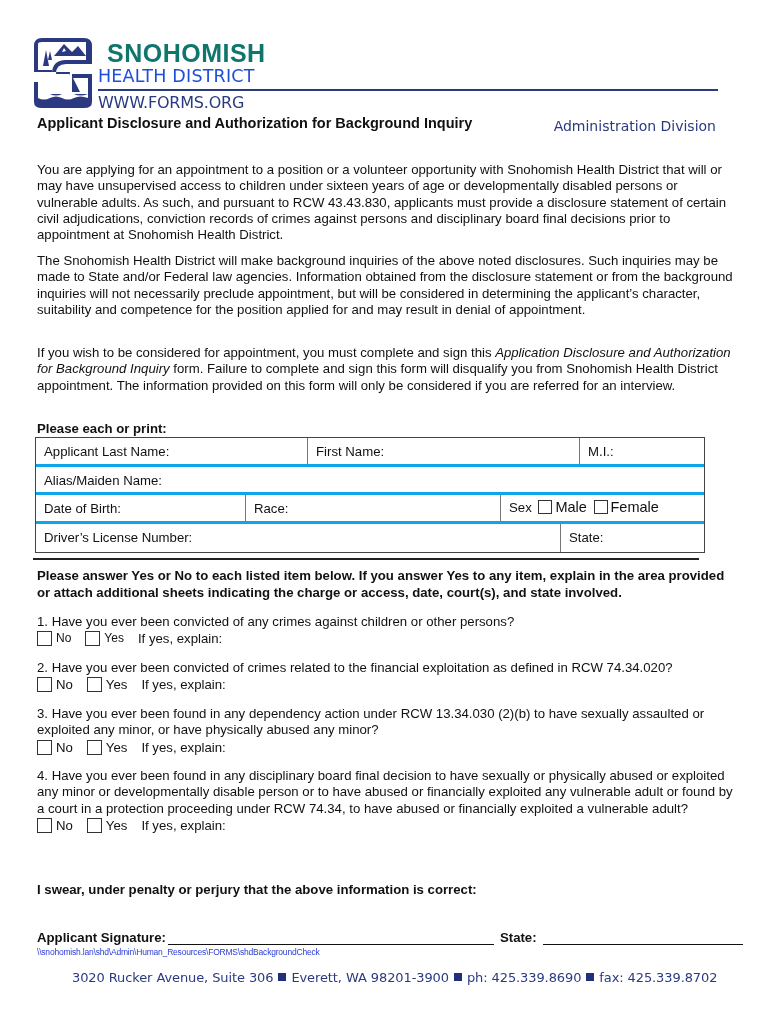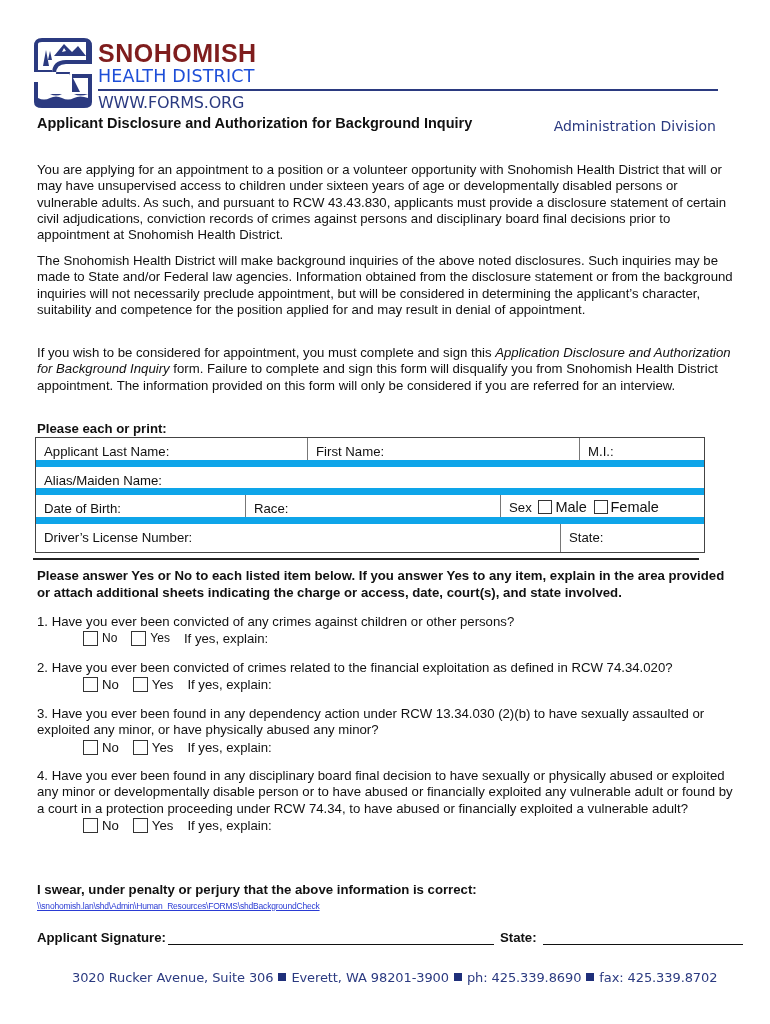--- a/index.html
+++ b/index.html
@@ -1,59 +1,59 @@
 <!DOCTYPE html>
 <html><head>
 <meta charset="utf-8">
 <style>
   * { box-sizing: border-box; margin: 0; padding: 0; }
   html, body { width: 770px; height: 1024px; background: #ffffff; overflow: hidden; }
   body { font-family: "Liberation Sans", sans-serif; color: #111; position: relative; }
 
   .header { position: absolute; left: 30px; top: 36px; width: 690px; height: 80px; }
   .logo-mark { position: absolute; left: 2px; top: 0; width: 62px; height: 74px; }
-  .org-name { position: absolute; left: 68px; top: 4px; font-family: "Liberation Sans", sans-serif; font-weight: bold; font-size: 25px; letter-spacing: 0.5px; color: #7f1d1d; line-height: 26px; }
+  .org-name { position: absolute; left: 77px; top: 4px; font-family: "Liberation Sans", sans-serif; font-weight: bold; font-size: 25px; letter-spacing: 0.5px; color: #0f766e; line-height: 26px; }
   .org-sub { position: absolute; left: 68px; top: 30px; font-family: "DejaVu Sans", sans-serif; font-size: 17.5px; letter-spacing: 0.2px; color: #1d4ed8; line-height: 20px; }
   .header-rule { position: absolute; left: 68px; top: 53px; width: 620px; height: 2px; background: #2b3a80; }
   .org-url { position: absolute; left: 68px; top: 57px; font-family: "DejaVu Sans", sans-serif; font-size: 16px; color: #2b3a80; line-height: 20px; letter-spacing: -0.2px; }
   .division { position: absolute; right: 54px; top: 118px; font-family: "DejaVu Sans", sans-serif; font-size: 14px; color: #2b3a80; }
 
   .title-block { position: absolute; left: 37px; top: 114px; }
   .confidential { font-weight: bold; font-size: 14px; line-height: 17px; }
   .doc-title { font-weight: bold; font-size: 14.5px; line-height: 18px; }
 
   .para { position: absolute; left: 37px; width: 700px; font-size: 13.2px; line-height: 16.3px; }
   .para em { font-style: italic; }
 
   .print-label { position: absolute; left: 37px; top: 421px; font-weight: bold; font-size: 13.2px; }
 
   .info-table { position: absolute; left: 35px; top: 437px; width: 670px; border: 1px solid #444; }
-  .row { display: flex; height: 28.5px; border-bottom: 7px solid #0ea5e9; }
+  .row { display: flex; height: 28.5px; border-bottom: 3px solid #0ea5e9; }
   .row:last-child { border-bottom: none; }
   .cell { font-size: 13.2px; padding: 6px 0 0 8px; border-right: 1px solid #777; white-space: nowrap; }
   .cell:last-child { border-right: none; }
   .cb { display: inline-block; width: 14px; height: 14px; border: 1px solid #333; vertical-align: -2px; margin: 0 3px; background: #fff; }
   .sex-label { font-size: 13.2px; }
   .sex-opt { font-size: 14.5px; }
 
   .thick-rule { position: absolute; left: 33px; top: 558px; width: 666px; height: 2px; background: #222; }
 
   .instructions { position: absolute; left: 37px; top: 568px; width: 700px; font-weight: bold; font-size: 13.2px; line-height: 16.5px; }
 
   .question { position: absolute; left: 37px; width: 700px; font-size: 13.2px; line-height: 16.3px; }
-  .answer-row { font-size: 13.2px; line-height: 17px; display: flex; align-items: center; margin-left: 46px; }
+  .answer-row { font-size: 13.2px; line-height: 17px; display: flex; align-items: center; }
   .answer-row .cb { margin: 0 4px 0 0; width: 15px; height: 15px; }
   .opt { margin-right: 14px; }
   .opt-small { font-size: 12px; }
 
   .swear { position: absolute; left: 37px; top: 882px; font-weight: bold; font-size: 13.2px; }
   .sig-row { position: absolute; left: 37px; top: 930px; font-weight: bold; font-size: 13.2px; display: flex; align-items: flex-end; }
   .sig-line { display: inline-block; width: 326px; border-bottom: 1px solid #111; height: 14px; margin: 0 6px 0 2px; }
   .date-line { display: inline-block; width: 200px; border-bottom: 1px solid #111; height: 14px; margin-left: 6px; }
-  .filepath { position: absolute; left: 37px; top: 901px; font-size: 8.5px; color: #2a3bd4; text-decoration: underline; letter-spacing: -0.2px; }
+  .filepath { position: absolute; left: 37px; top: 947px; font-size: 8.5px; color: #2a3bd4; letter-spacing: -0.2px; }
 
   .footer { position: absolute; left: 72px; top: 970px; font-family: "DejaVu Sans", sans-serif; font-size: 13px; color: #2b3a80; white-space: nowrap; letter-spacing: -0.1px; }
   .sq { display: inline-block; width: 8px; height: 8px; background: #1f2f7a; margin: 0 5px; vertical-align: 1px; }
 </style>
 </head>
 <body>
 
 <div class="header">
   <svg class="logo-mark" viewBox="0 0 62 74">
     <path d="M10 2 H52 Q60 2 60 10 V28 H34 Q24 28 24 38 H60 V66 Q60 72 52 72 H10 Q2 72 2 66 V46 H28 Q38 46 38 36 H2 V10 Q2 2 10 2 Z" fill="#2b3a80"></path>

